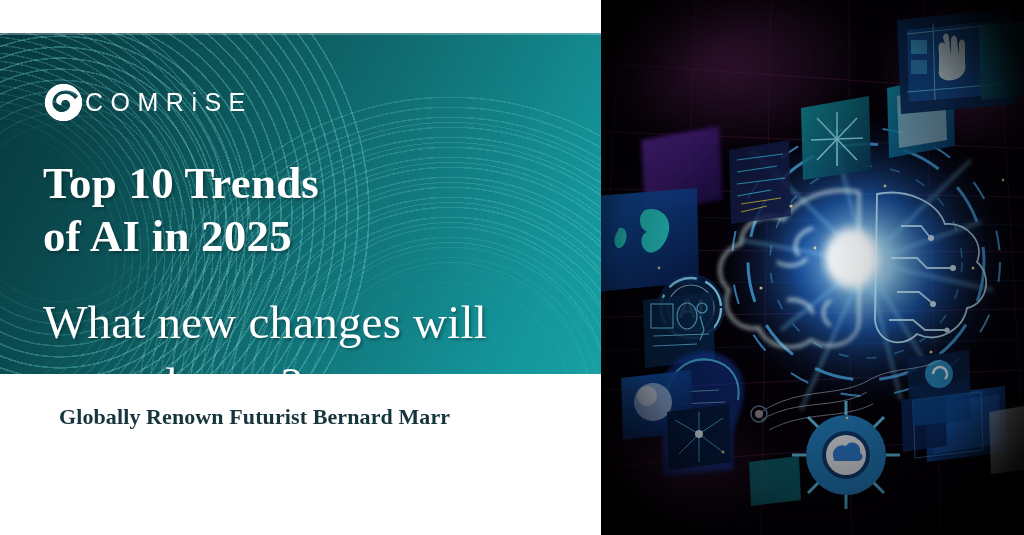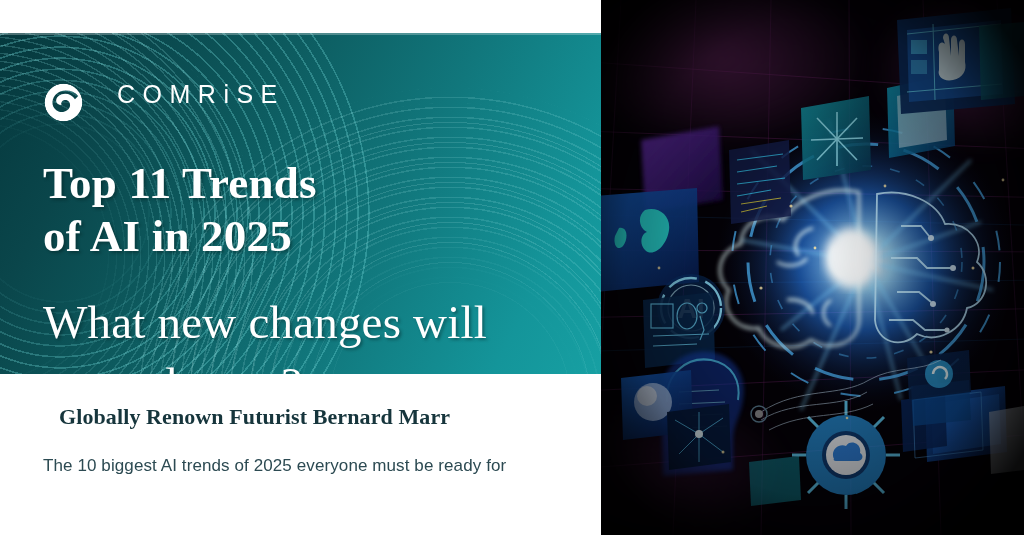--- a/index.html
+++ b/index.html
@@ -99,21 +99,22 @@
        rgba(0,0,0,0) 1px, rgba(0,0,0,0) 20px);
     -webkit-mask-image:radial-gradient(circle at 50% 50%, rgba(0,0,0,0) 24%, #000 40%, #000 70%, rgba(0,0,0,0) 96%);
     mask-image:radial-gradient(circle at 50% 50%, rgba(0,0,0,0) 24%, #000 40%, #000 70%, rgba(0,0,0,0) 96%);
   }
 
   
   .logo-row{
     position:absolute;
     left:43px; top:49px;
     display:flex;
-    gap:33px;
+    align-items:center;
+    gap:1px;
     z-index:5;
   }
   .logo-mark{
     width:41px; height:41px;
     flex:0 0 41px;
     display:block;
   }
   .logo-word{
     color:#ffffff;
     font-size:25px;
@@ -207,29 +208,28 @@
               <rect x="0" y="0" width="100" height="100" fill="#000"></rect>
               <circle cx="50" cy="50" r="46" fill="#fff"></circle>
               <path d="M86 34 C72 18 44 16 30 32 C18 46 22 66 38 72 C50 76 64 70 66 58 C67 50 61 43 53 44 C47 45 43 50 45 56 C31 56 28 42 38 34 C50 24 70 28 78 42 Z" fill="#000"></path>
             </mask>
           </defs>
           <circle cx="50" cy="50" r="46" fill="#ffffff" mask="url(#swirlMask)"></circle>
         </svg>
         <div class="logo-word">COMRiSE</div>
       </div>
 
-      <div class="hero-title">Top 11 Trends
+      <div class="hero-title">Top 10 Trends
 of AI in 2025</div>
       <div class="hero-sub">What new changes will
 we welcome?</div>
     </div>
 
     <div class="footer-block">
       <div class="footer-title">Globally Renown Futurist Bernard Marr</div>
-      <div class="footer-sub">The 10 biggest AI trends of 2025 everyone must be ready for</div>
     </div>
   </div>
 
   <div class="art">
     <svg viewBox="0 0 423 535">
       <defs>
         <radialGradient id="coreGlow" cx="50%" cy="50%" r="50%">
           <stop offset="0%" stop-color="#ffffff" stop-opacity="1"></stop>
           <stop offset="18%" stop-color="#9fdcff" stop-opacity=".95"></stop>
           <stop offset="45%" stop-color="#2a86ff" stop-opacity=".65"></stop>

